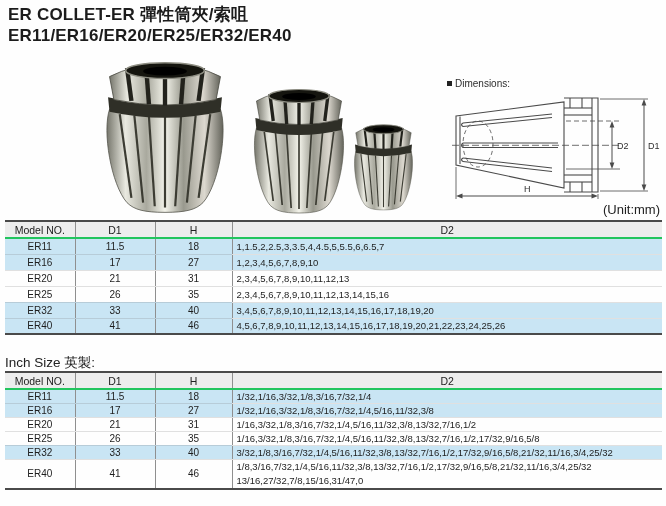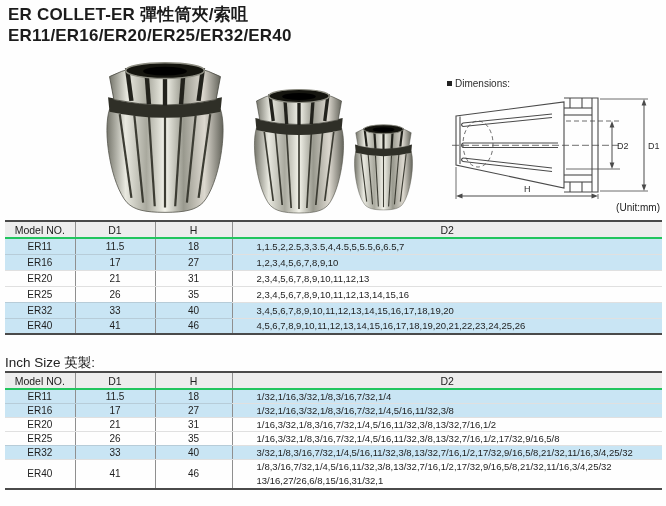--- a/index.html
+++ b/index.html
@@ -11,21 +11,21 @@
   .title .l1, .title .l2 { font-size:17px; font-weight:bold; letter-spacing:0.2px; line-height:21px; }
 
   
   .note { position:absolute; left:449px; top:27px; width:214px; font-size:9.5px; line-height:12px; color:#3c3c3c; }
 
   
   .dims-label { position:absolute; left:447px; top:78px; font-size:10px; color:#2e2e2e; }
   .sq-icon { display:inline-block; width:5px; height:5px; background:#222; margin-right:3px; vertical-align:1px; }
 
   
-  .unit { position:absolute; right:6px; top:202px; font-size:10px; color:#222;text-align:center; }
+  .unit { position:absolute; right:6px; top:202px; font-size:13px; color:#222;text-align:center; }
 
   
   .tbl-head { position:absolute; left:5px; font-size:13.5px; color:#222; }
   .metric-head { top:204px;margin-top:24px; }
   .inch-head { top:354px; }
 
   
   .collet { position:absolute; }
   .diagram { position:absolute; left:446px; top:88px; }
 
@@ -33,21 +33,21 @@
   .dtable { position:absolute; left:5px; width:657px; border-collapse:collapse; table-layout:fixed;
             border-bottom:2px solid #4a4a4a; }
   .metric-tbl { top:220px; }
   .inch-tbl { top:371px; }
   .dtable th { background:#ededed; height:17px; font-size:10.5px; font-weight:normal; color:#222;
                border-top:2px solid #4a4a4a; border-bottom:2px solid #22c55e; }
   .dtable td { height:16px; font-size:10px; color:#1e1e1e; text-align:center; padding:0;
                border-bottom:1px solid rgba(120,120,120,0.22); }
   .inch-tbl td { height:14px; }
   .dtable th + th, .dtable td + td { border-left:1px solid #8f8f8f; }
-  .dtable td.d2 { text-align:left; padding-left:24px; font-size:9.5px; white-space:nowrap; overflow:hidden; }
+  .dtable td.d2 { text-align:left; padding-left:4px; font-size:9.5px; white-space:nowrap; overflow:hidden; }
   .dtable tr.blue { background:#c9e5f4; }
   .inch-tbl tr.tall td { height:28px; }
   .inch-tbl tr.tall td.d2 div { line-height:14px; }
 </style>
 </head>
 <body>
 
 <div class="page">
 
   <div class="title">
@@ -267,19 +267,19 @@
         <td>33</td>
         <td>40</td>
         <td class="d2">3/32,1/8,3/16,7/32,1/4,5/16,11/32,3/8,13/32,7/16,1/2,17/32,9/16,5/8,21/32,11/16,3/4,25/32</td>
       </tr>
       <tr class="tall">
         <td>ER40</td>
         <td>41</td>
         <td>46</td>
         <td class="d2">
           <div>1/8,3/16,7/32,1/4,5/16,11/32,3/8,13/32,7/16,1/2,17/32,9/16,5/8,21/32,11/16,3/4,25/32</div>
-          <div>13/16,27/26,6/8,15/16,31/32,1</div>
+          <div>13/16,27/32,7/8,15/16,31/47,0</div>
         </td>
       </tr>
     </tbody>
   </table>
 
 </div>
 
 </body></html>

